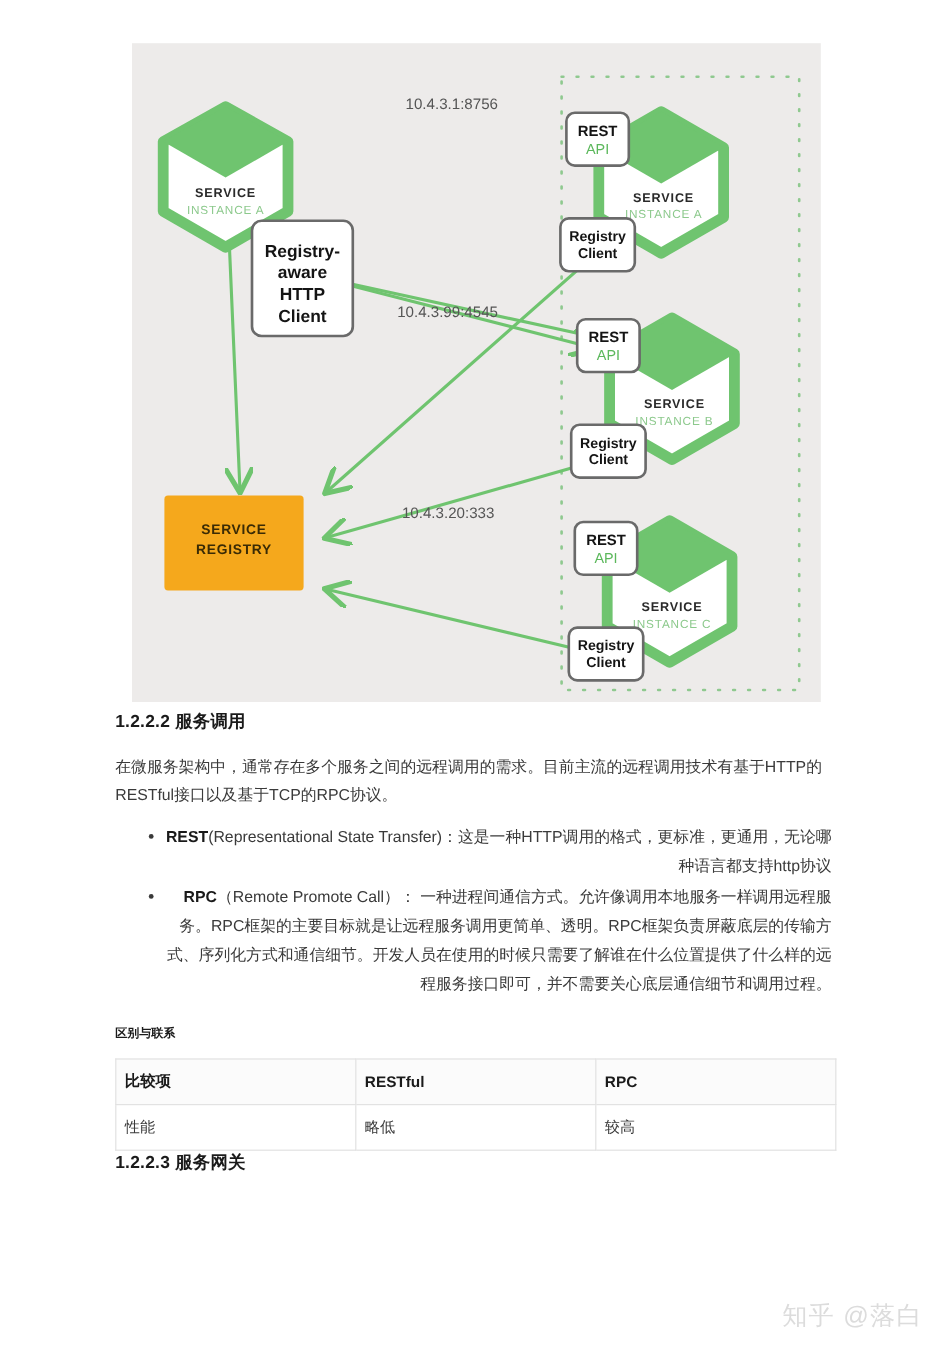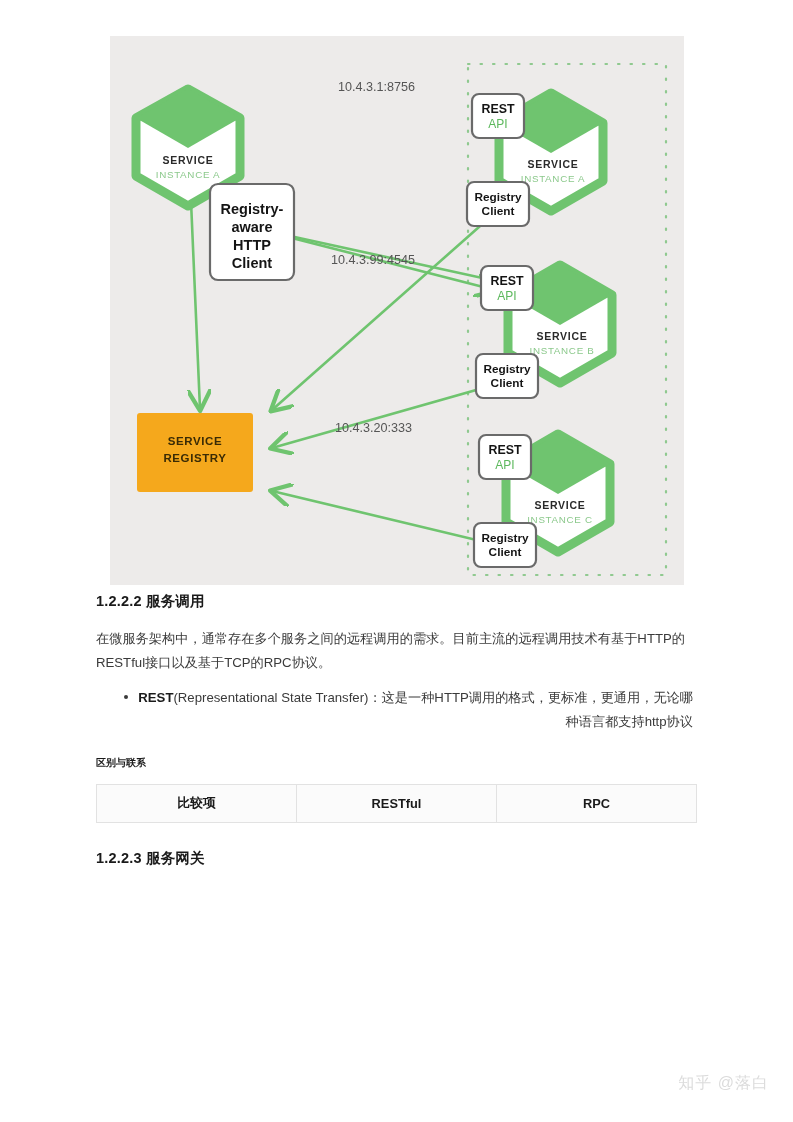--- a/index.html
+++ b/index.html
@@ -96,44 +96,44 @@
     padding: 0 0 0 96px;
   }
   table.cmp {
     border-collapse: collapse;
     width: 600px;
     table-layout: fixed;
     background: #fff;
   }
   table.cmp th, table.cmp td {
     border: 1px solid #e2e2e2;
-    padding: 10px 23px;
+    padding: 10px 7px;
     font-size: 12.6px;
-    text-align: center;
+    text-align: left;
     color: #3a3a3a;
     height: 13px;
   }
   table.cmp th {
     font-weight: bold;
     color: #1a1a1a;
     background: #fbfbfb;
     font-size: 12.8px;
   }
   table.cmp col.c1 { width: 200px; }
   table.cmp col.c2 { width: 200px; }
   table.cmp col.c3 { width: 200px; }
 
-  .h3.last { margin-top: 26px; margin-bottom: 0; }
+  .h3.last { margin-bottom: 0; }
 
   
   .watermark {
     position: absolute;
     right: 24px;
-    bottom: 28px;
-    font-size: 16px;
+    bottom: 12px;
+    font-size: 21px;
     color: #dcdcdc;
     letter-spacing: 1px;
     font-family: "Liberation Sans", "DejaVu Sans", sans-serif;
     user-select: none;
   }
 </style>
 </head>
 <body>
 
 <div class="figure">
@@ -235,40 +235,48 @@
 
 <div class="content">
 
   <h3 class="h3">1.2.2.2 服务调用</h3>
 
   <p class="para">在微服务架构中，通常存在多个服务之间的远程调用的需求。目前主流的远程调用技术有基于HTTP的RESTful接口以及基于TCP的RPC协议。</p>
 
   <ul class="bullets">
     <li>
       <b>REST</b><span>(Representational State Transfer)：这是一种HTTP调用的格式，更标准，更通用，无论哪种语言都支持http协议</span>
+    </li>
+    <li>
+      <b>RPC</b><span>（Remote Promote Call）： 一种进程间通信方式。允许像调用本地服务一样调用远程服务。RPC框架的主要目标就是让远程服务调用更简单、透明。RPC框架负责屏蔽底层的传输方式、序列化方式和通信细节。开发人员在使用的时候只需要了解谁在什么位置提供了什么样的远程服务接口即可，并不需要关心底层通信细节和调用过程。</span>
     </li>
   </ul>
 
   <h4 class="h4">区别与联系</h4>
 
   <div class="table-wrap">
     <table class="cmp">
       <colgroup>
           <col class="c1">
           <col class="c2">
           <col class="c3">
         </colgroup>
       <thead>
         <tr>
           <th>比较项</th>
           <th>RESTful</th>
           <th>RPC</th>
         </tr>
       </thead>
       <tbody>
+        <tr>
+          <td>性能</td>
+          <td>略低</td>
+          <td>较高</td>
+        </tr>
       </tbody>
     </table>
   </div>
 
   <h3 class="h3 last">1.2.2.3 服务网关</h3>
 </div>
 
 <div class="watermark">知乎 @落白</div>
 
 </body></html>

